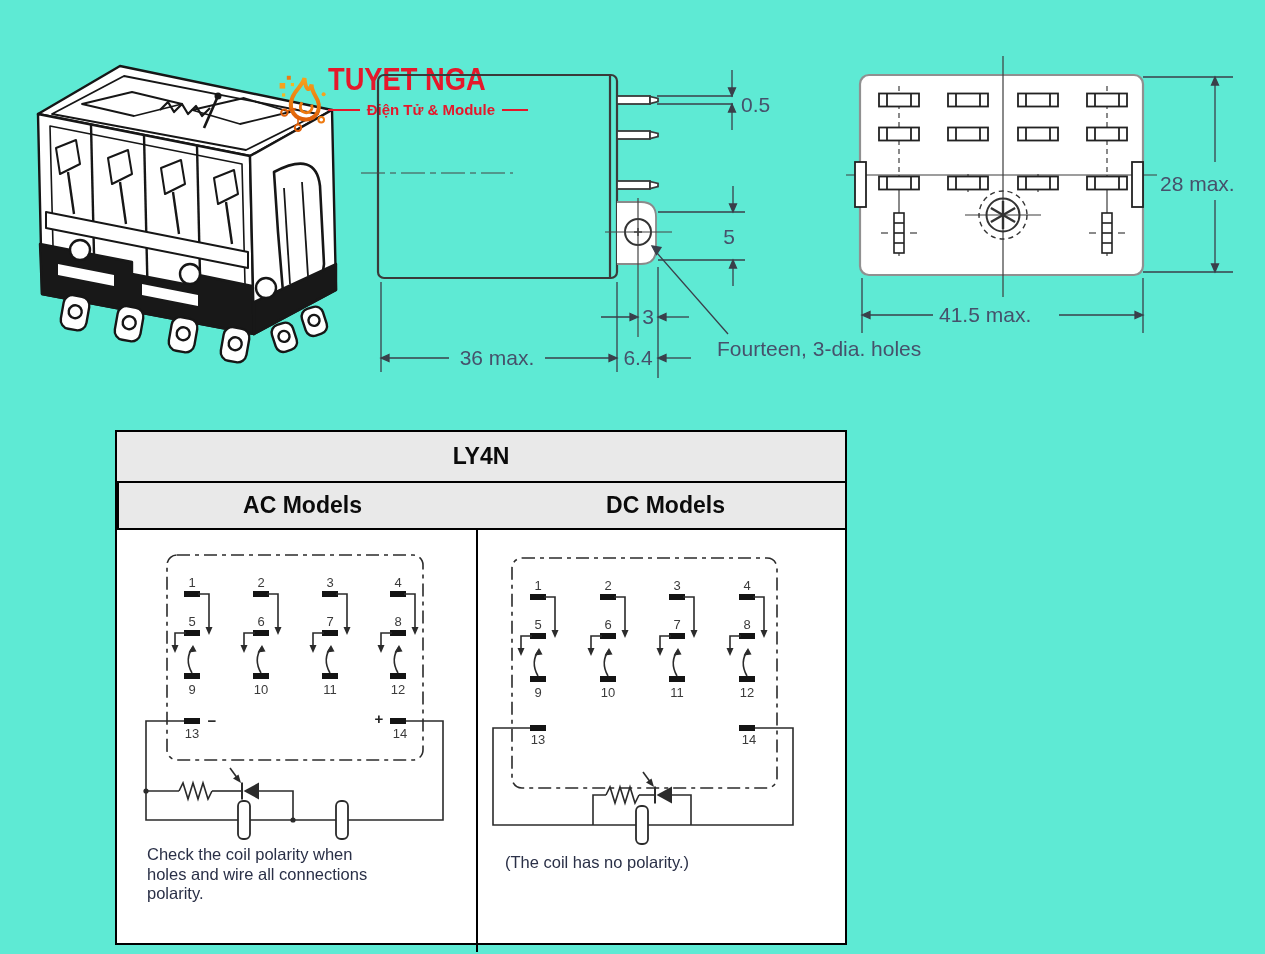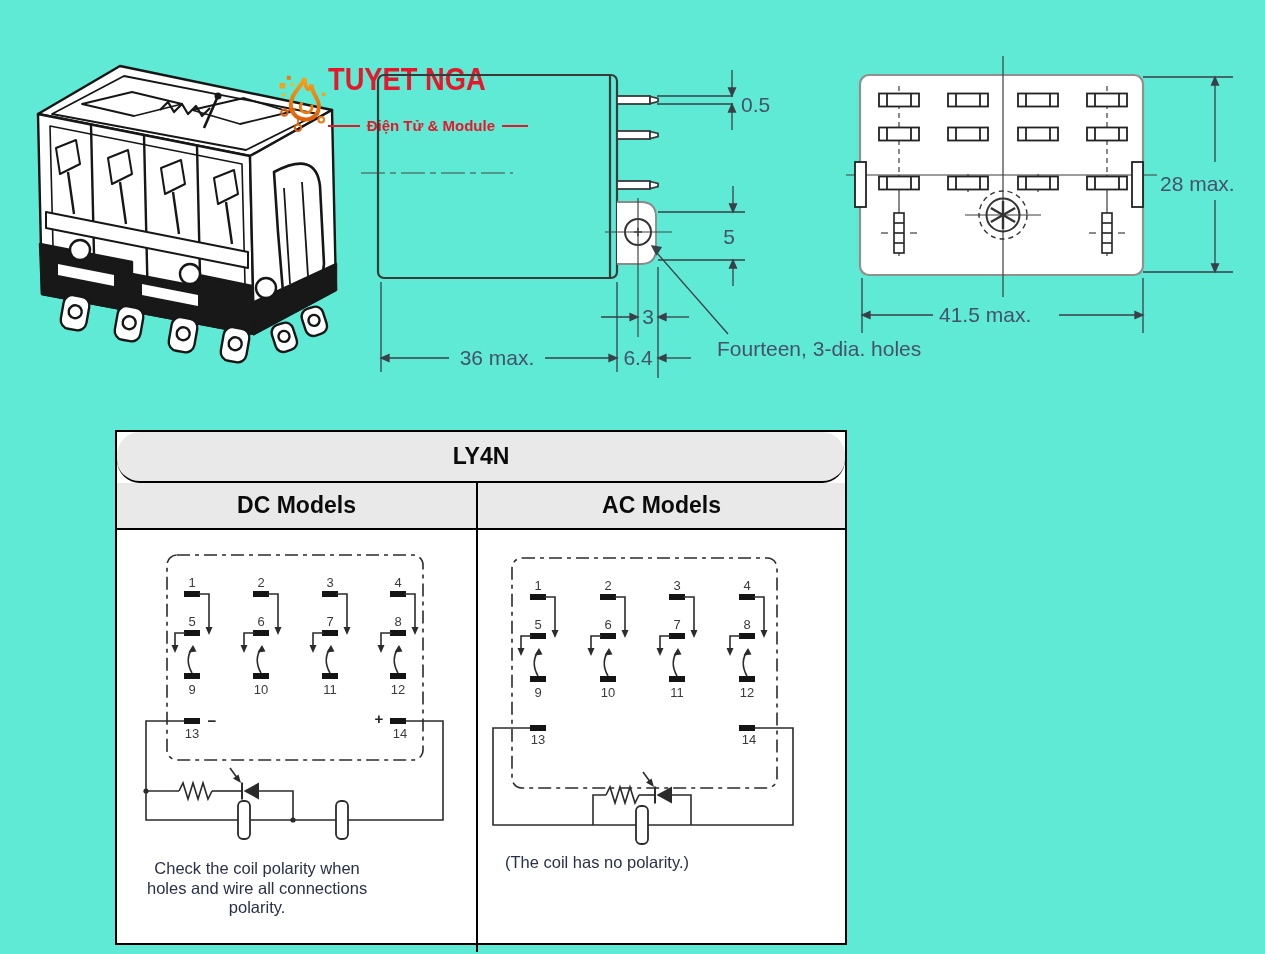--- a/index.html
+++ b/index.html
@@ -6,36 +6,36 @@
   #page{position:relative;width:1265px;height:954px;background:#5eead4;overflow:hidden;
         font-family:"Liberation Sans",sans-serif;}
   svg{display:block;}
   svg text{font-family:"Liberation Sans",sans-serif;}
   .abs{position:absolute;}
 
   
   #logo{position:absolute;left:278px;top:64px;width:250px;display:flex;align-items:flex-start;}
   #logo .brand{color:#e5182b;font-size:31px;font-weight:800;letter-spacing:0px;
                transform:scaleX(0.88);transform-origin:left top;line-height:1;white-space:nowrap;}
-  #logo .tagline-row{display:flex;align-items:center;gap:7px;margin-top:22px;}
+  #logo .tagline-row{display:flex;align-items:center;gap:7px;margin-top:6px;}
   #logo .tagline{color:#e5182b;font-size:15px;font-weight:700;white-space:nowrap;}
   #logo .dash{height:2px;background:#e5182b;}
   #logo .dash.l{width:32px}#logo .dash.r{width:26px}
 
   
   text.dim{font-size:21px;fill:#46516b;}
   text.tnum{font-size:13px;fill:#3b3b3b;}
   text.sign{font-size:15px;fill:#222;font-weight:bold;}
 
   
   #spec-table{position:absolute;left:115px;top:430px;width:728px;border:2px solid #000;
               background:#fff;}
   #spec-table .title-row{height:49px;background:#e9e9e9;border-bottom:2px solid #000;
       display:flex;align-items:center;justify-content:center;
-      font-size:23px;font-weight:bold;color:#0b0b0b;border-radius:23px;}
+      font-size:23px;font-weight:bold;color:#0b0b0b;}
   #spec-table .head-row{height:45px;background:#e9e9e9;border-bottom:2px solid #000;display:flex;}
   #spec-table .head-cell{display:flex;align-items:center;justify-content:center;
       font-size:23px;font-weight:bold;color:#0b0b0b;}
   #spec-table .head-cell.dc{width:359px;}
   #spec-table .head-cell.ac{flex:1;border-left:2px solid #000;}
   #spec-table .body-row{height:413px;display:flex;}
   .tbody-cell{position:relative;background:#fff;}
   .tbody-cell.dc{width:359px;}
   .tbody-cell.ac{flex:1;border-left:2px solid #000;}
   .cell-svg{position:absolute;left:0;top:0;}
@@ -310,22 +310,22 @@
           <path d="M788,265 l-8,-3.5 v7 z" fill="#3a3f4a"></path>
       </g>
       <text class="dim" x="805" y="141">28 max.</text>
       <text class="dim" x="584" y="272">41.5 max.</text>
     </g>
   </svg>
 
   <div id="spec-table">
     <div class="title-row">LY4N</div>
     <div class="head-row">
+      <div class="head-cell ac">AC Models</div>
       <div class="head-cell dc">DC Models</div>
-      <div class="head-cell ac">AC Models</div>
     </div>
     <div class="body-row">
 
       <div class="tbody-cell dc">
         <svg class="cell-svg" width="359" height="413" viewBox="0 0 359 413">
           <defs>
             <g id="pole-unit" stroke="#2b2b2b" stroke-width="1.6" fill="none">
               <rect x="-8" y="0" width="16" height="6" fill="#141414" stroke="none"></rect>
               <path d="M 6,3 H 17 V 38"></path>
               <path d="M 17,44 l -3.5,-8 h 7 z" fill="#2b2b2b" stroke="none"></path>
@@ -372,21 +372,21 @@
             <polygon points="142,252.5 142,269.5 126.5,261" fill="#2b2b2b" stroke="none"></polygon>
             <path d="M 142,261 H 176 V 290"></path>
             <circle cx="29" cy="261" r="2.6" fill="#2b2b2b" stroke="none"></circle>
             <circle cx="176" cy="290" r="2.6" fill="#2b2b2b" stroke="none"></circle>
             <line x1="113" y1="238" x2="121" y2="249"></line>
             <polygon points="124,253 121.5,244.5 116,248.5" fill="#2b2b2b" stroke="none"></polygon>
             <rect x="121" y="271" width="12" height="38" rx="5" fill="#fff" stroke-width="1.8"></rect>
             <rect x="219" y="271" width="12" height="38" rx="5" fill="#fff" stroke-width="1.8"></rect>
           </g>
         </svg>
-        <div class="caption" style="left:30px;top:329px;text-align:center;">
+        <div class="caption" style="left:30px;top:315px;">
           <div>Check the coil polarity when</div>
           <div>holes and wire all connections</div>
           <div>polarity.</div>
         </div>
       </div>
 
       <div class="tbody-cell ac">
         <svg class="cell-svg" width="363" height="413" viewBox="0 0 363 413">
           <rect x="34" y="28" width="265" height="230" rx="10" fill="none" stroke="#2b2b2b" stroke-width="1.6" stroke-dasharray="13,5,4,5"></rect>
           <use href="#pole-unit" x="60" y="64"></use>

